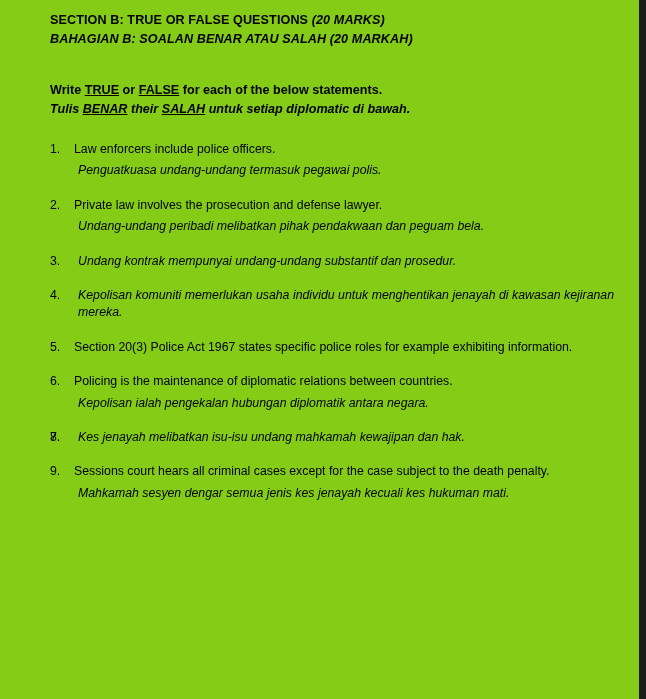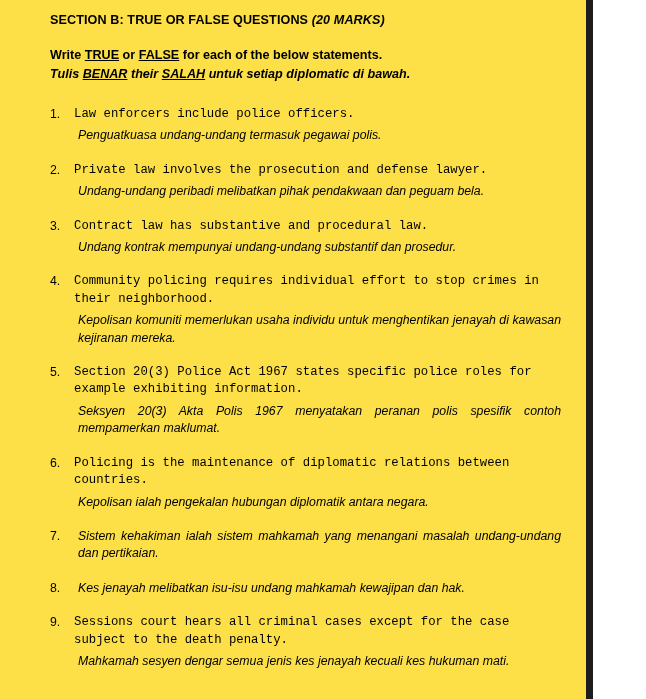--- a/index.html
+++ b/index.html
@@ -7,23 +7,23 @@
     padding: 0;
     background: #ffffff;
   }
   body {
     font-family: "Liberation Sans", sans-serif;
     color: #000000;
     -webkit-font-smoothing: antialiased;
   }
   .page {
     position: relative;
-    width: 593px;
+    width: 646px;
     height: 699px;
-    background: #fde047;
+    background: #84cc16;
     overflow: hidden;
     box-sizing: border-box;
   }
   
   .page-edge-right {
     position: absolute;
     top: 0;
     right: 0;
     width: 7px;
     height: 100%;
@@ -45,21 +45,21 @@
   }
   .section-heading .it {
     font-style: italic;
   }
   .heading-line-2 {
     font-style: italic;
   }
 
   
   .instructions {
-    margin-top: 16px;
+    margin-top: 32px;
     font-size: 12.6px;
     font-weight: bold;
     line-height: 19px;
   }
   .instructions .ul {
     text-decoration: underline;
   }
   .instr-line-2 {
     font-style: italic;
   }
@@ -79,41 +79,41 @@
     position: absolute;
     left: 0;
     top: 0;
     width: 20px;
     text-align: left;
     font-size: 12.3px;
   }
   .q-en {
     margin: 0;
     text-align: left;
-    font-family: Liberation Mono, monospace;
   }
   .q-ms {
     margin: 4px;
     font-style: italic;
   }
   .q-ms.justify {
     text-align: justify;
   }
 </style>
 </head>
 <body>
 
 <div class="page">
 
   <div class="page-edge-right"></div>
 
   <div class="page-inner">
 
     <div class="section-heading">
       <div><span>SECTION B: TRUE OR FALSE QUESTIONS </span><span class="it">(20 MARKS)</span></div>
+      <div class="heading-line-2">BAHAGIAN B: SOALAN BENAR ATAU SALAH (20 MARKAH)</div>
     </div>
 
     <div class="instructions">
       <div><span>Write </span><span class="ul">TRUE</span><span> or </span><span class="ul">FALSE</span><span> for each of the below statements.</span></div>
       <div class="instr-line-2"><span>Tulis </span><span class="ul">BENAR</span><span> their </span><span class="ul">SALAH</span><span> untuk setiap diplomatic di bawah.</span></div>
     </div>
 
     <ol class="questions" style="list-style:none;margin:22px 0 0 0;padding:0;">
 
     <li class="q-item">
@@ -121,41 +121,37 @@
           <p class="q-en">Law enforcers include police officers.</p>
           <p class="q-ms">Penguatkuasa undang-undang termasuk pegawai polis.</p>
         </li>
         <li class="q-item">
           <span class="q-num">2.</span>
           <p class="q-en">Private law involves the prosecution and defense lawyer.</p>
           <p class="q-ms">Undang-undang peribadi melibatkan pihak pendakwaan dan peguam bela.</p>
         </li>
         <li class="q-item">
           <span class="q-num">3.</span>
-          <p class="q-en">Contract law has substantive and procedural law.</p>
           <p class="q-ms">Undang kontrak mempunyai undang-undang substantif dan prosedur.</p>
         </li>
         <li class="q-item">
           <span class="q-num">4.</span>
-          <p class="q-en">Community policing requires individual effort to stop crimes in their neighborhood.</p>
           <p class="q-ms justify">Kepolisan komuniti memerlukan usaha individu untuk menghentikan jenayah di kawasan kejiranan mereka.</p>
         </li>
         <li class="q-item">
           <span class="q-num">5.</span>
           <p class="q-en">Section 20(3) Police Act 1967 states specific police roles for example exhibiting information.</p>
-          <p class="q-ms justify">Seksyen 20(3) Akta Polis 1967 menyatakan peranan polis spesifik contoh mempamerkan maklumat.</p>
         </li>
         <li class="q-item">
           <span class="q-num">6.</span>
           <p class="q-en">Policing is the maintenance of diplomatic relations between countries.</p>
           <p class="q-ms">Kepolisan ialah pengekalan hubungan diplomatik antara negara.</p>
         </li>
         <li class="q-item">
           <span class="q-num">7.</span>
-          <p class="q-ms justify">Sistem kehakiman ialah sistem mahkamah yang menangani masalah undang-undang dan pertikaian.</p>
         </li>
         <li class="q-item">
           <span class="q-num">8.</span>
           <p class="q-ms">Kes jenayah melibatkan isu-isu undang mahkamah kewajipan dan hak.</p>
         </li>
         <li class="q-item">
           <span class="q-num">9.</span>
           <p class="q-en">Sessions court hears all criminal cases except for the case subject to the death penalty.</p>
           <p class="q-ms">Mahkamah sesyen dengar semua jenis kes jenayah kecuali kes hukuman mati.</p>
         </li>

